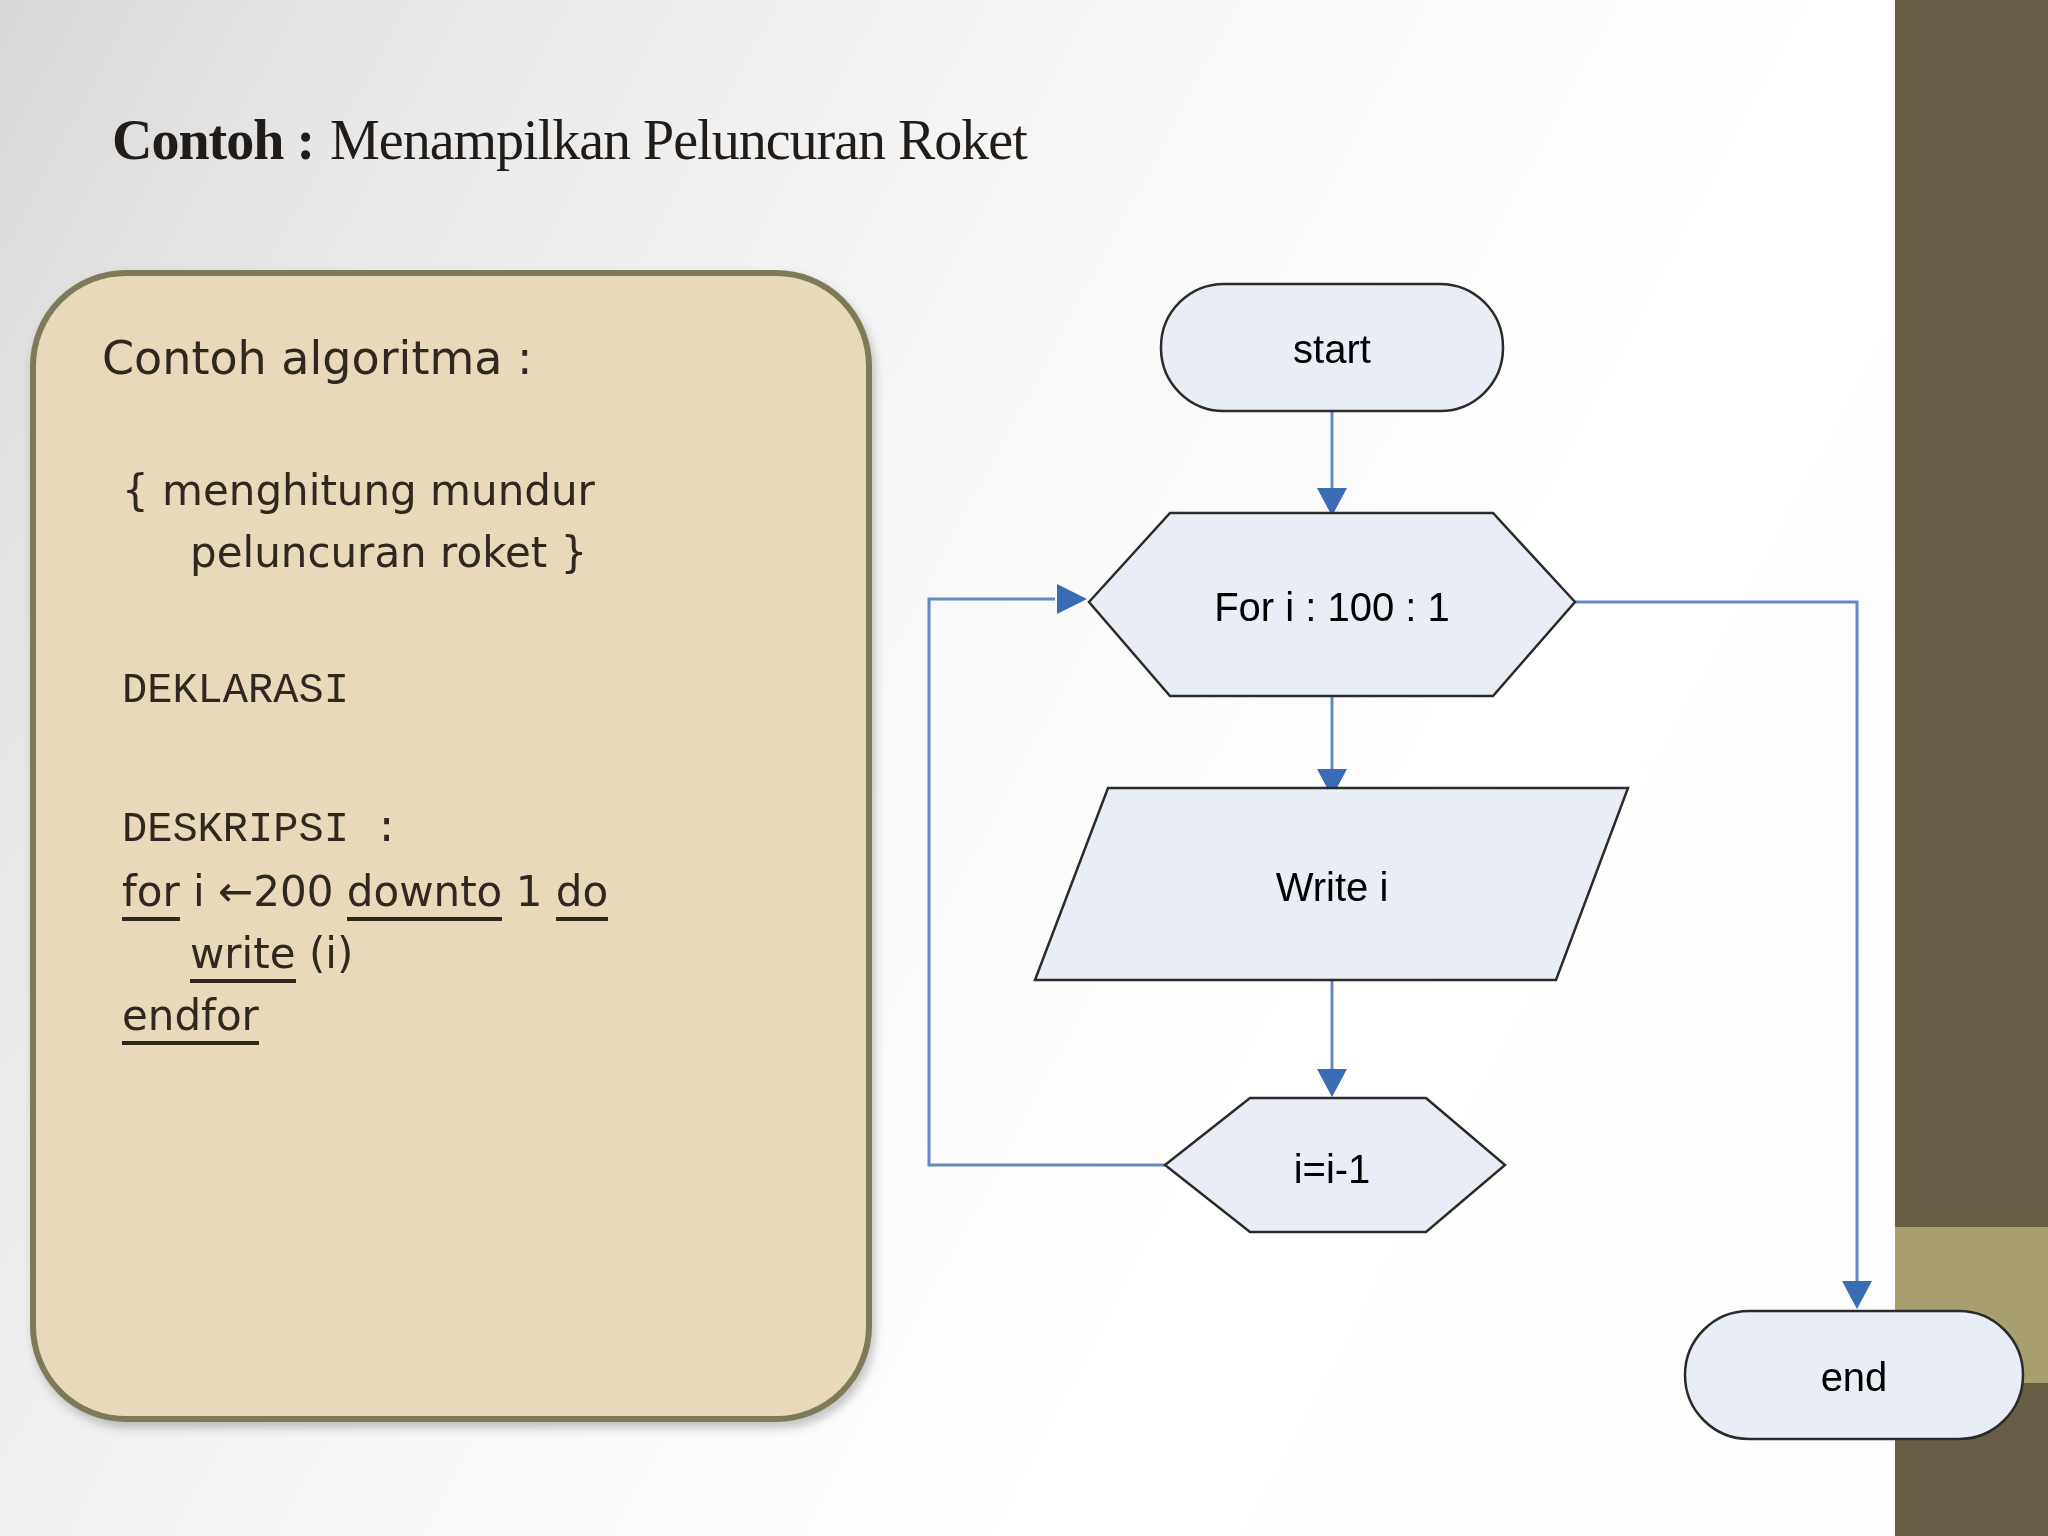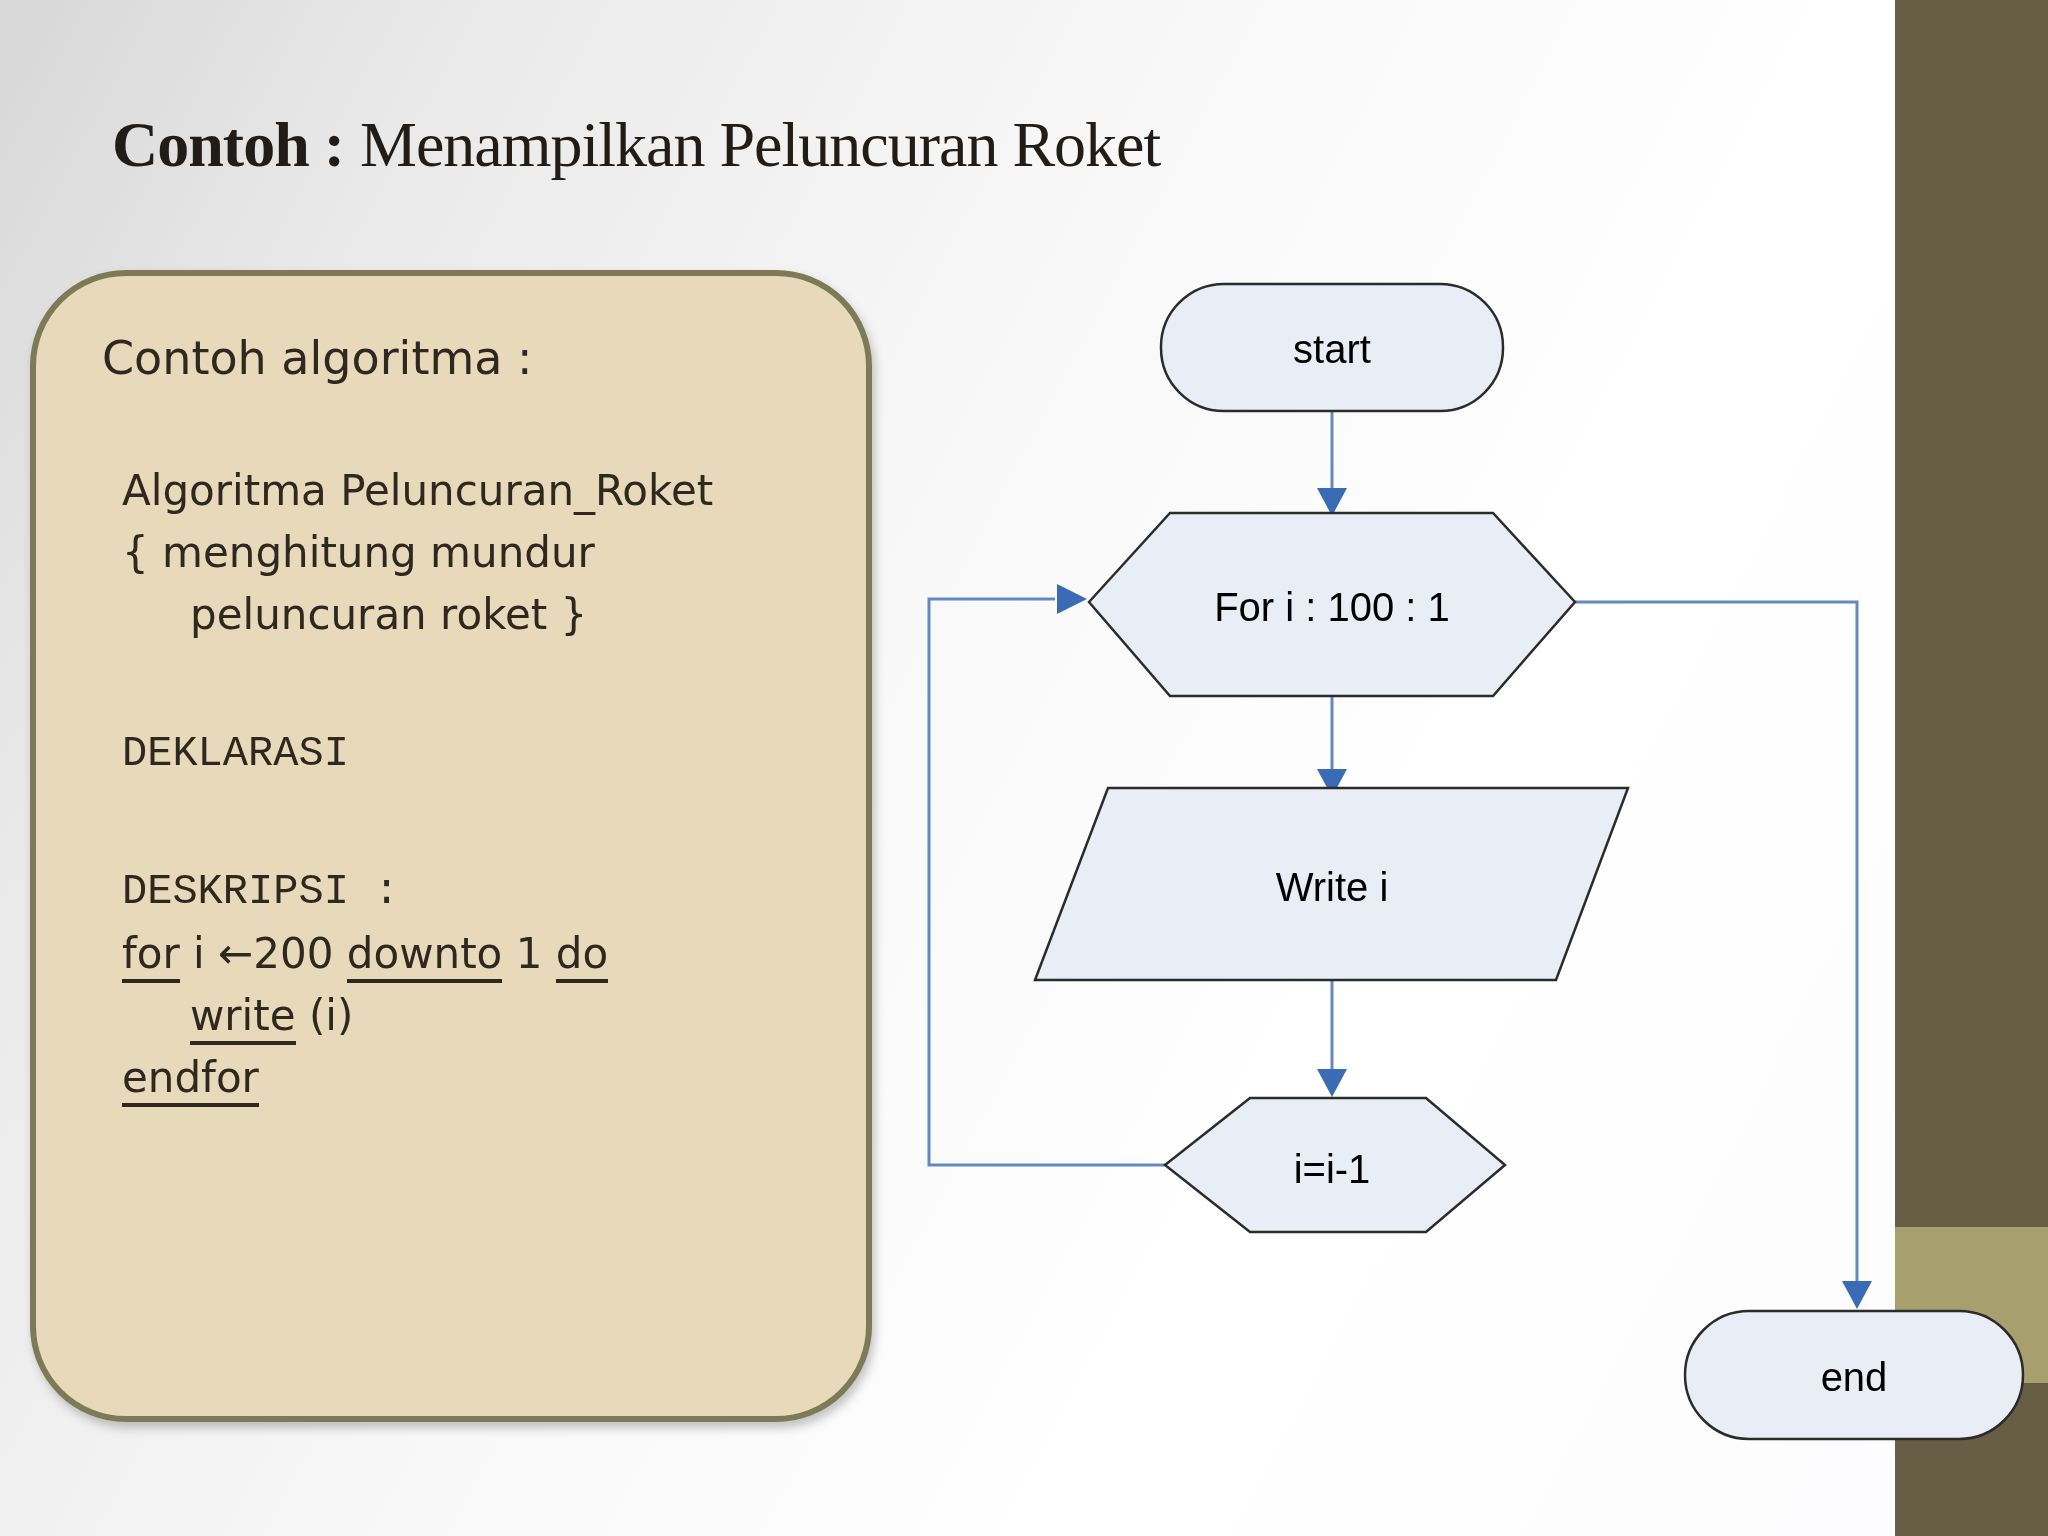--- a/index.html
+++ b/index.html
@@ -7,21 +7,21 @@
     width:2048px;height:1536px;position:relative;overflow:hidden;
     background:linear-gradient(118deg,#d7d7d7 0%,#e9e9e9 16%,#f7f7f7 40%,#ffffff 65%,#fdfcfe 100%);
     font-family:"Liberation Sans",sans-serif;
   }
   
   .sidebar{position:absolute;right:0;top:0;width:153px;height:1536px;background:#675e45;}
   .sidebar-band{position:absolute;right:0;top:1227px;width:153px;height:156px;background:#a89f6e;}
   
   .title{
     position:absolute;left:112px;top:108px;white-space:nowrap;
-    font-family:"Liberation Serif",serif;font-size:64px;color:#211c17;letter-spacing:-1px;
+    font-family:"Liberation Serif",serif;font-size:56px;color:#211c17;letter-spacing:-1px;
   }
   .title .lead{font-weight:700;}
   .title .rest{font-weight:400;margin-left:16px;}
   
   .algo-box{
     position:absolute;left:30px;top:270px;width:842px;height:1152px;box-sizing:border-box;
     background:#e8d9ba;border:6px solid #7c7a57;border-radius:96px;
     box-shadow:3px 6px 10px rgba(90,90,90,.35);
     padding:48px 36px 16px 66px;
     font-family:"DejaVu Sans",sans-serif;font-size:42px;color:#2f2821;line-height:1.48;
@@ -46,21 +46,20 @@
 
 <div class="sidebar"></div>
 <div class="sidebar-band"></div>
 
 <div class="title">
   <span class="lead">Contoh :</span><span class="rest">Menampilkan Peluncuran Roket</span>
 </div>
 
 <div class="algo-box">
   <div class="heading">Contoh algoritma :</div>
-  <div class="ln">Algoritma Peluncuran_Roket</div>
   <div class="ln">{  menghitung mundur</div>
   <div class="ln indent2">peluncuran roket }</div>
   <div class="ln gap">DEKLARASI</div>
   <div class="ln gap">DESKRIPSI :</div>
   <div class="ln"><span class="u">for</span><span> i ←200 </span><span class="u">downto</span><span> 1 </span><span class="u">do</span></div>
   <div class="ln indent2"><span class="u">write</span><span> (i)</span></div>
   <div class="ln"><span class="u">endfor</span></div>
 </div>
 
 <svg class="flow" viewBox="0 0 2048 1536">

